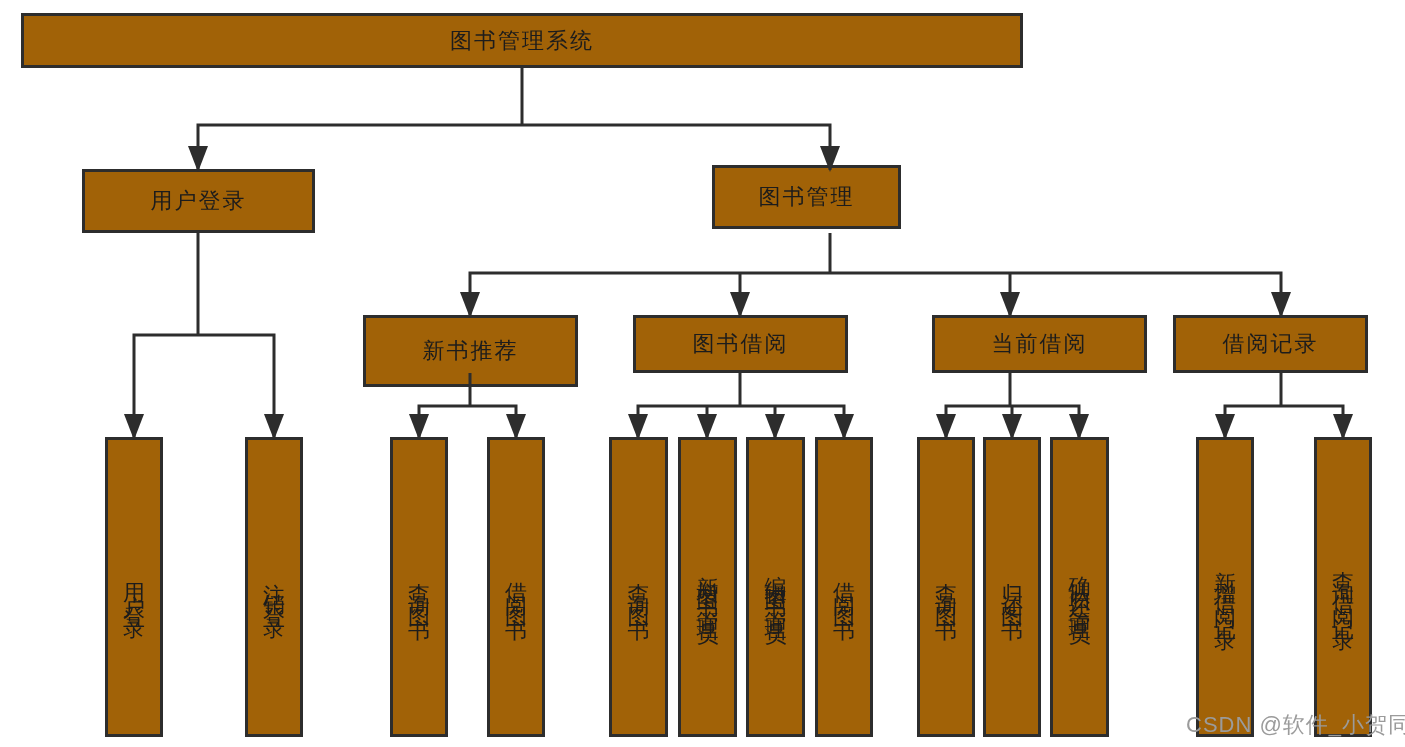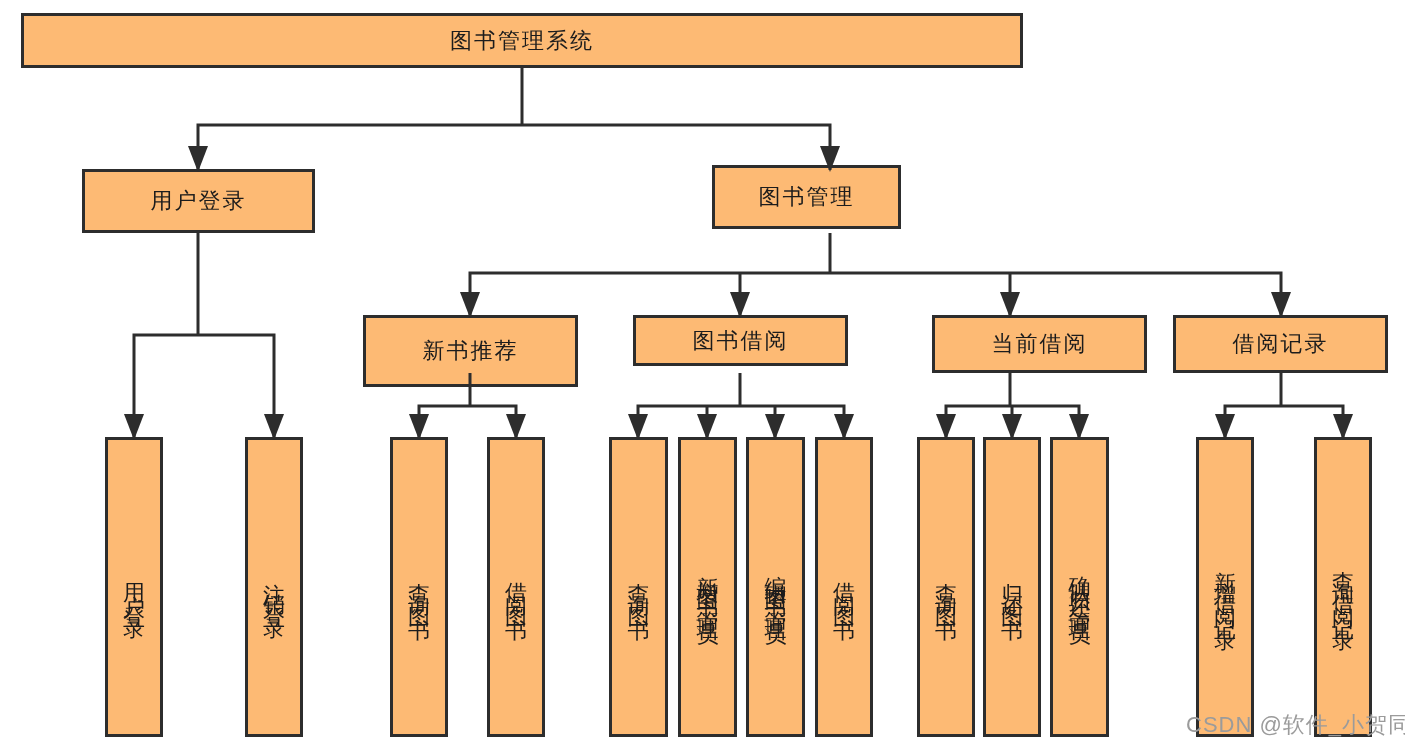--- a/index.html
+++ b/index.html
@@ -6,21 +6,21 @@
   #stage{
     position:relative;
     width:1405px;height:747px;
     background:#ffffff;
     font-family:"Liberation Sans", sans-serif;
     overflow:hidden;
   }
   .node{
     position:absolute;
     box-sizing:border-box;
-    background:#fdba74;
+    background:#a16207;
     border:3px solid #2d2d2d;
     display:flex;
     align-items:center;
     justify-content:center;
     color:#1c1c1c;
     font-size:22px;
     letter-spacing:2px;
     text-align:center;
     z-index:1;
   }
@@ -64,23 +64,23 @@
 <body>
 
 <div id="stage">
 
   <div class="node" style="left:21px;top:13px;width:1002px;height:55px;">图书管理系统</div>
 
   <div class="node" style="left:82px;top:169px;width:233px;height:64px;">用户登录</div>
   <div class="node" style="left:712px;top:165px;width:189px;height:64px;">图书管理</div>
 
   <div class="node" style="left:363px;top:315px;width:215px;height:72px;">新书推荐</div>
-  <div class="node" style="left:633px;top:315px;width:215px;height:51px;">图书借阅</div>
+  <div class="node" style="left:633px;top:315px;width:215px;height:58px;">图书借阅</div>
   <div class="node" style="left:903px;top:315px;width:215px;height:58px;margin-left:29px;">当前借阅</div>
-  <div class="node" style="left:1173px;top:315px;width:215px;height:58px;">借阅记录</div>
+  <div class="node" style="left:1173px;top:315px;width:195px;height:58px;">借阅记录</div>
 
   <div class="node vnode" style="left:105px;top:437px;width:58px;height:300px;">用户登录</div>
   <div class="node vnode" style="left:245px;top:437px;width:58px;height:300px;">注销登录</div>
 
   <div class="node vnode" style="left:390px;top:437px;width:58px;height:300px;">查询图书</div>
   <div class="node vnode" style="left:487px;top:437px;width:58px;height:300px;">借阅图书</div>
 
   <div class="node vnode" style="left:609px;top:437px;width:59px;height:300px;">查询图书</div>
   <div class="node vnode long" style="left:678px;top:437px;width:59px;height:300px;">新增图书（管理员）</div>
   <div class="node vnode long" style="left:746px;top:437px;width:59px;height:300px;">编辑图书（管理员）</div>

